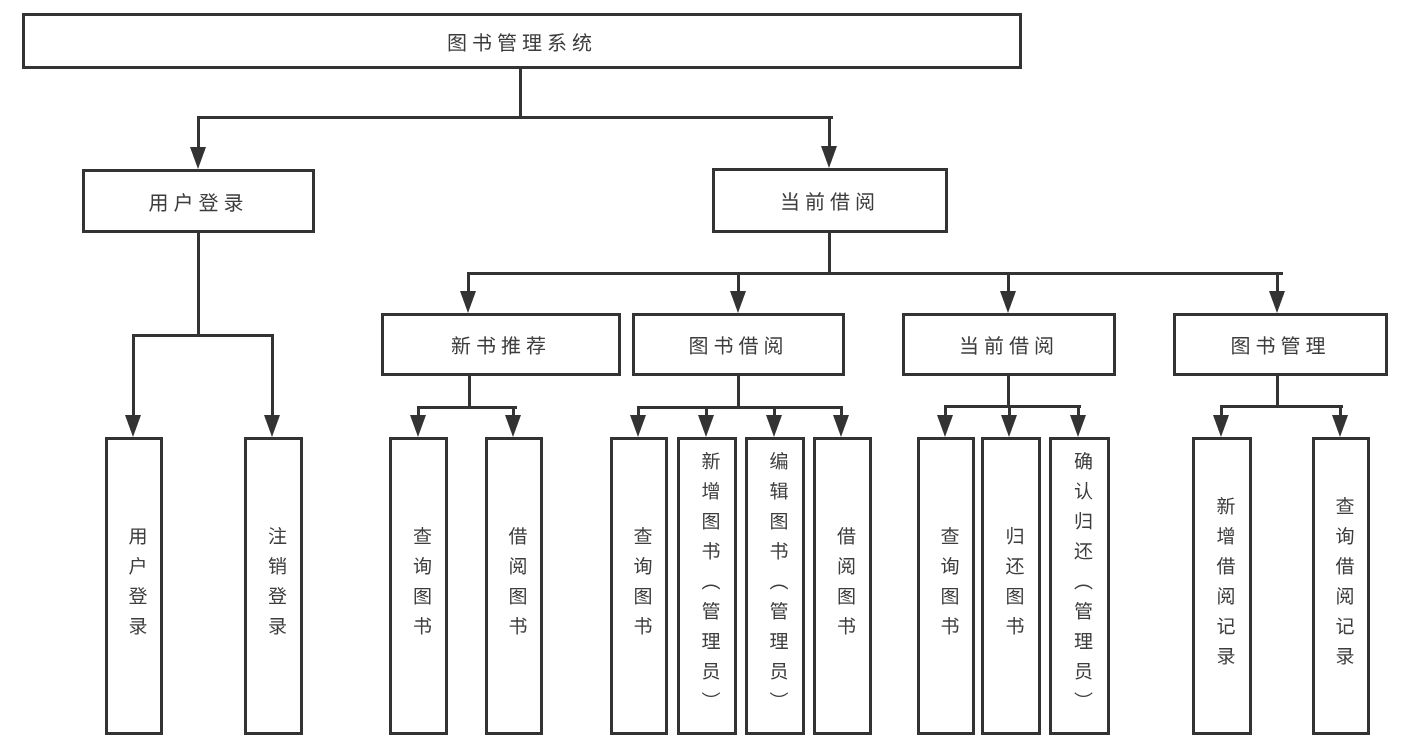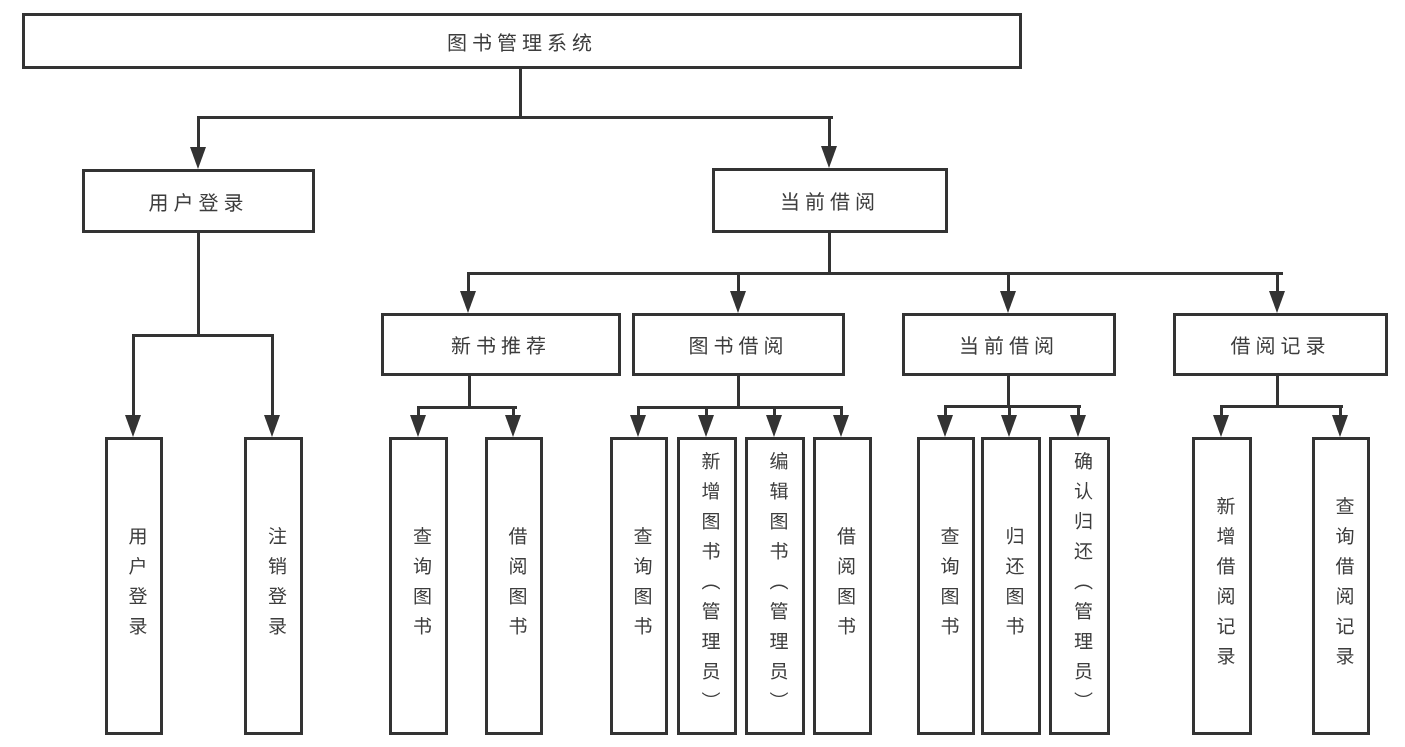--- a/index.html
+++ b/index.html
@@ -52,21 +52,21 @@
 
   <div class="box" style="left:632px;top:313px;width:213px;height:63px">
     <span class="lbl">图书借阅</span>
   </div>
 
   <div class="box" style="left:902px;top:313px;width:214px;height:63px">
     <span class="lbl">当前借阅</span>
   </div>
 
   <div class="box" style="left:1173px;top:313px;width:215px;height:63px">
-    <span class="lbl">借阅记录</span>
+    <span class="lbl">图书管理</span>
   </div>
 
   <div class="box v" style="left:105px;top:437px;width:58px;height:298px">
     <span class="lbl">用户登录</span>
   </div>
   <div class="box v" style="left:244px;top:437px;width:59px;height:298px">
     <span class="lbl">注销登录</span>
   </div>
 
   <div class="box v" style="left:389px;top:437px;width:59px;height:298px">

